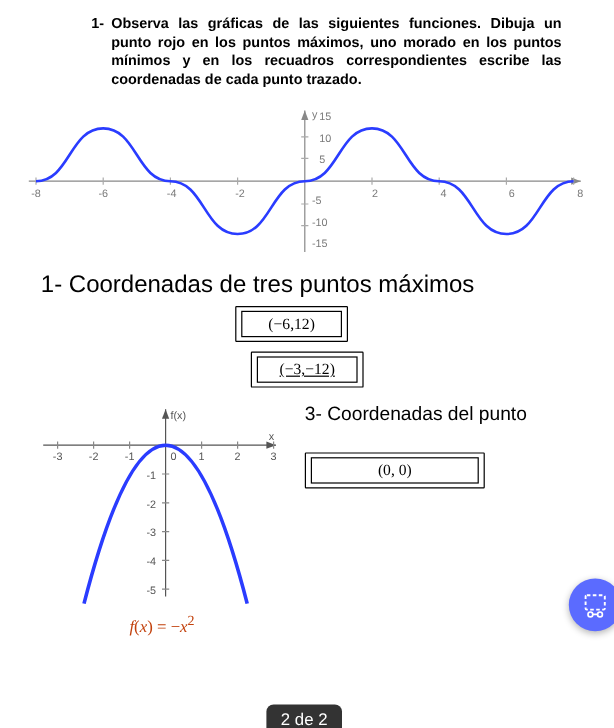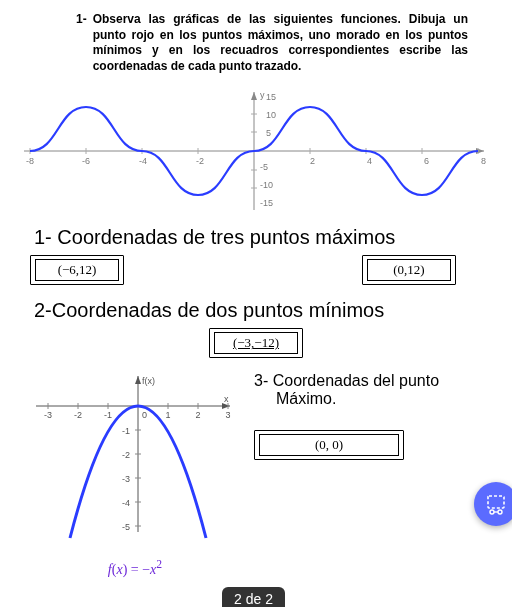--- a/index.html
+++ b/index.html
@@ -13,21 +13,21 @@
   .sec-title{font-size:20px;padding:6px 18px 6px 34px;}
   .row{display:flex;align-items:center;gap:24px;padding:0 30px 8px 30px;}
   .row.center{justify-content:center;}
   .box{border:1.5px solid #000;padding:3px 4px;border-radius:1px;}
   .inner{border:1px solid #000;padding:2px 14px;font-size:13px;min-width:54px;text-align:center;font-family:'Times New Roman',serif;}
   .chart2-wrap{display:flex;align-items:flex-start;gap:14px;padding-left:30px;padding-top:6px;}
   .right-col{flex:1;padding-right:26px;}
   .q3-title{font-size:16px;margin-bottom:22px;}
   .q3-title .indent{padding-left:22px;}
   .q3-box{margin-top:14px;}
-  .formula{font-family:'Times New Roman',serif;font-size:14px;color:#6d28d9;text-align:center;margin-top:16px;}
+  .formula{font-family:'Times New Roman',serif;font-size:14px;color:#c2410c;text-align:center;margin-top:4px;}
   .page-pill{position:absolute;left:222px;bottom:-4px;background:#333;color:#fff;font-size:14px;padding:4px 12px;border-radius:6px 6px 0 0;}
   .fab{position:absolute;right:-6px;top:482px;width:44px;height:44px;border-radius:50%;background:#5b6bff;display:flex;align-items:center;justify-content:center;box-shadow:0 2px 6px rgba(0,0,0,.3);}
   .tick-lbl{font:9px Arial;fill:#7a7a7a;}
   .tick-lbl2{font:9px Arial;fill:#555;}
 </style>
 </head>
 <body>
 <div class="page">
 
   <div class="header">
@@ -89,30 +89,26 @@
                C 156 65, 156 21, 184 21
                C 212 21, 212 65, 240 65
                C 268 65, 268 109, 296 109
                C 324 109, 324 65, 352 65
                C 380 65, 380 21, 408 21
                C 436 21, 436 65, 464 65" transform="translate(0,0) scale(1,-1) translate(0,-130)" fill="none" stroke="#2a3cff" stroke-width="2.2"></path>
     </svg>
   </div>
 
   <div class="sec-title">1- Coordenadas de tres puntos máximos</div>
-  <div class="row" style="justify-content:space-between;padding-right:56px;">
+  <div class="row" style="justify-content:center;padding-right:56px;">
     <div class="box">
         <div class="inner">(−6,12)</div>
       </div>
-    <div class="box">
-        <div class="inner">(0,12)</div>
-      </div>
   </div>
 
-  <div class="sec-title">2-Coordenadas de dos puntos mínimos</div>
   <div class="row center" style="gap:40px;text-decoration:underline;">
     <div class="box">
         <div class="inner">(−3,−12)</div>
       </div>
   </div>
 
   <div class="chart2-wrap">
     <div>
       <svg width="210" height="170" viewBox="0 0 210 170">
         <line x1="6" y1="34" x2="200" y2="34" stroke="#555" stroke-width="1"></line>
@@ -157,21 +153,20 @@
 
         <path d="M 40 166 Q 108 -98 176 166" fill="none" stroke="#2a3cff" stroke-width="3"></path>
       </svg>
       <div class="formula">
         <span style="font-style:italic;">f</span>(<span style="font-style:italic;">x</span>) = −<span style="font-style:italic;">x</span><sup>2</sup>
       </div>
     </div>
     <div class="right-col">
       <div class="q3-title">
         <div>3- Coordenadas del punto</div>
-        <div class="indent">Máximo.</div>
       </div>
       <div class="q3-box">
         <div class="box" style="display:inline-block;">
           <div class="inner" style="min-width:110px;">(0, 0)</div>
         </div>
       </div>
     </div>
   </div>
 
   <div class="page-pill">2 de 2</div>

